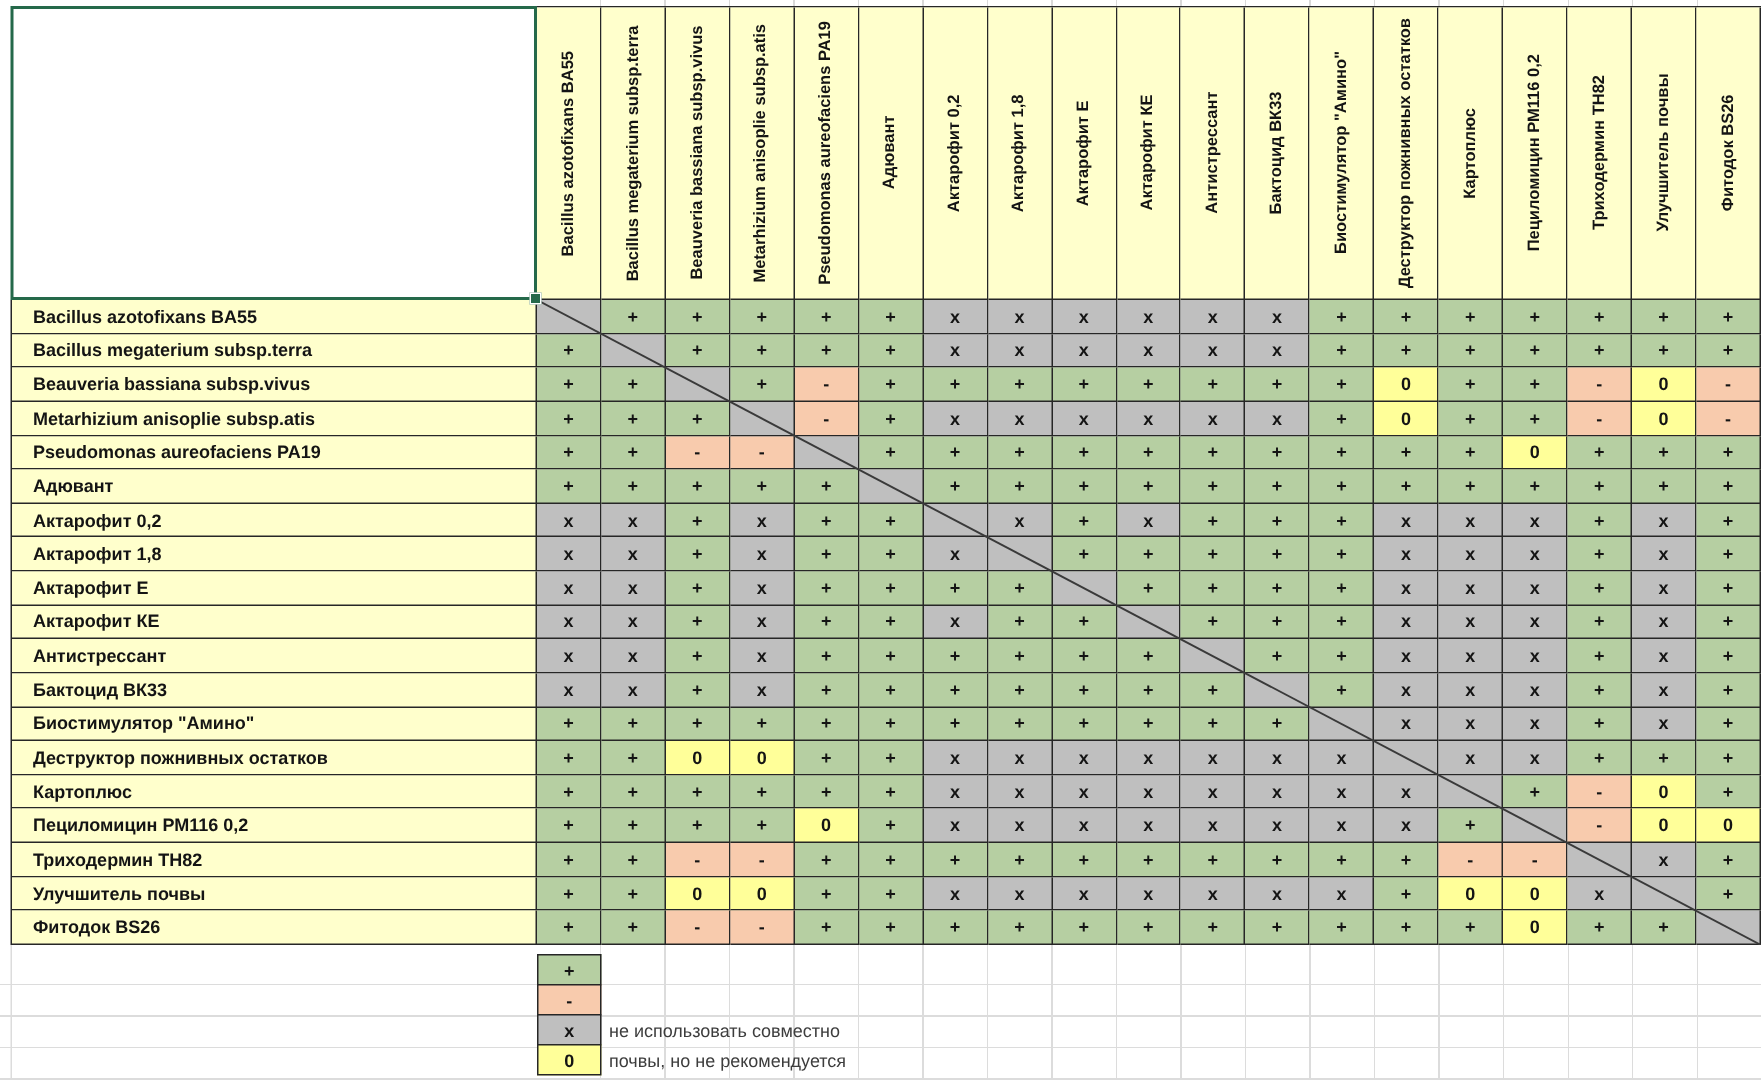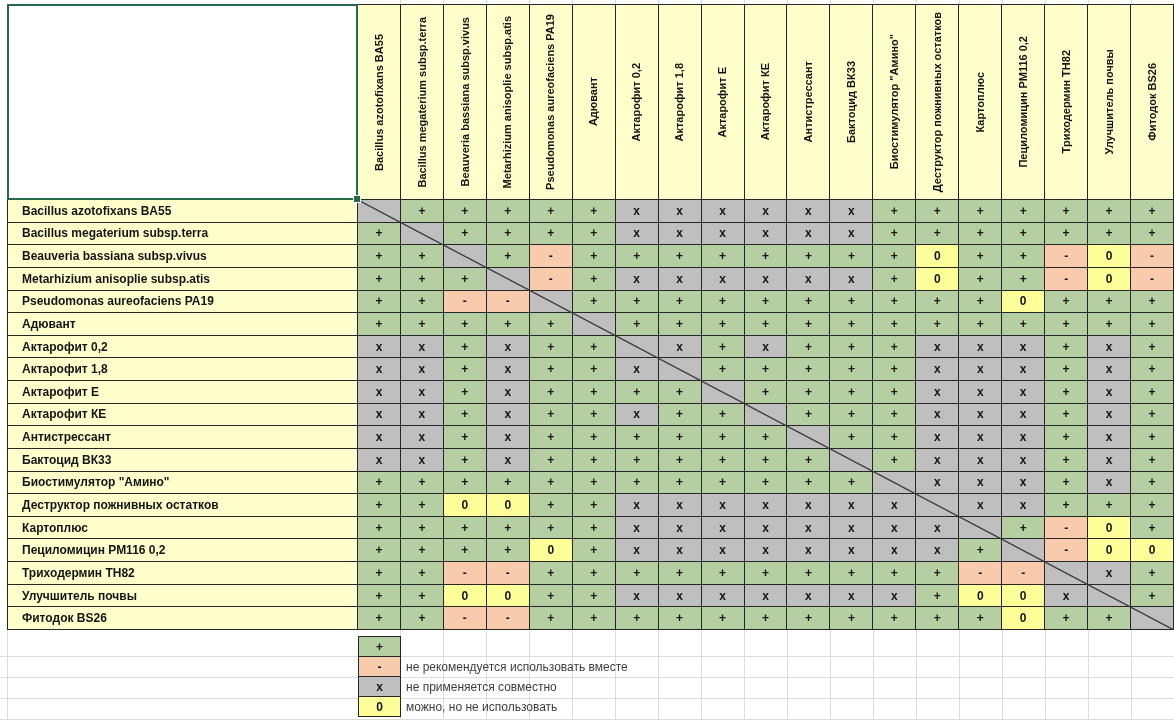--- a/index.html
+++ b/index.html
@@ -514,24 +514,23 @@
     <div class="vlines"></div>
     <div class="leftline"></div>
   </div>
 
   <div class="legend">
       <div class="lrow">
         <div class="lswatch" style="background: rgb(182, 207, 162);">+</div>
       </div>
       <div class="lrow">
         <div class="lswatch" style="background: rgb(248, 203, 173);">-</div>
-        <div class="ltext">не рекомендуется использовать вместе</div>
       </div>
       <div class="lrow">
         <div class="lswatch" style="background: rgb(191, 191, 191);">x</div>
-        <div class="ltext">не применяется совместно</div>
+        <div class="ltext">не использовать совместно</div>
       </div>
       <div class="lrow">
         <div class="lswatch" style="background: rgb(255, 255, 153);">0</div>
-        <div class="ltext">можно, но не использовать</div>
+        <div class="ltext">почвы, но не рекомендуется</div>
       </div>
     </div>
 </div>
 
 </body></html>

